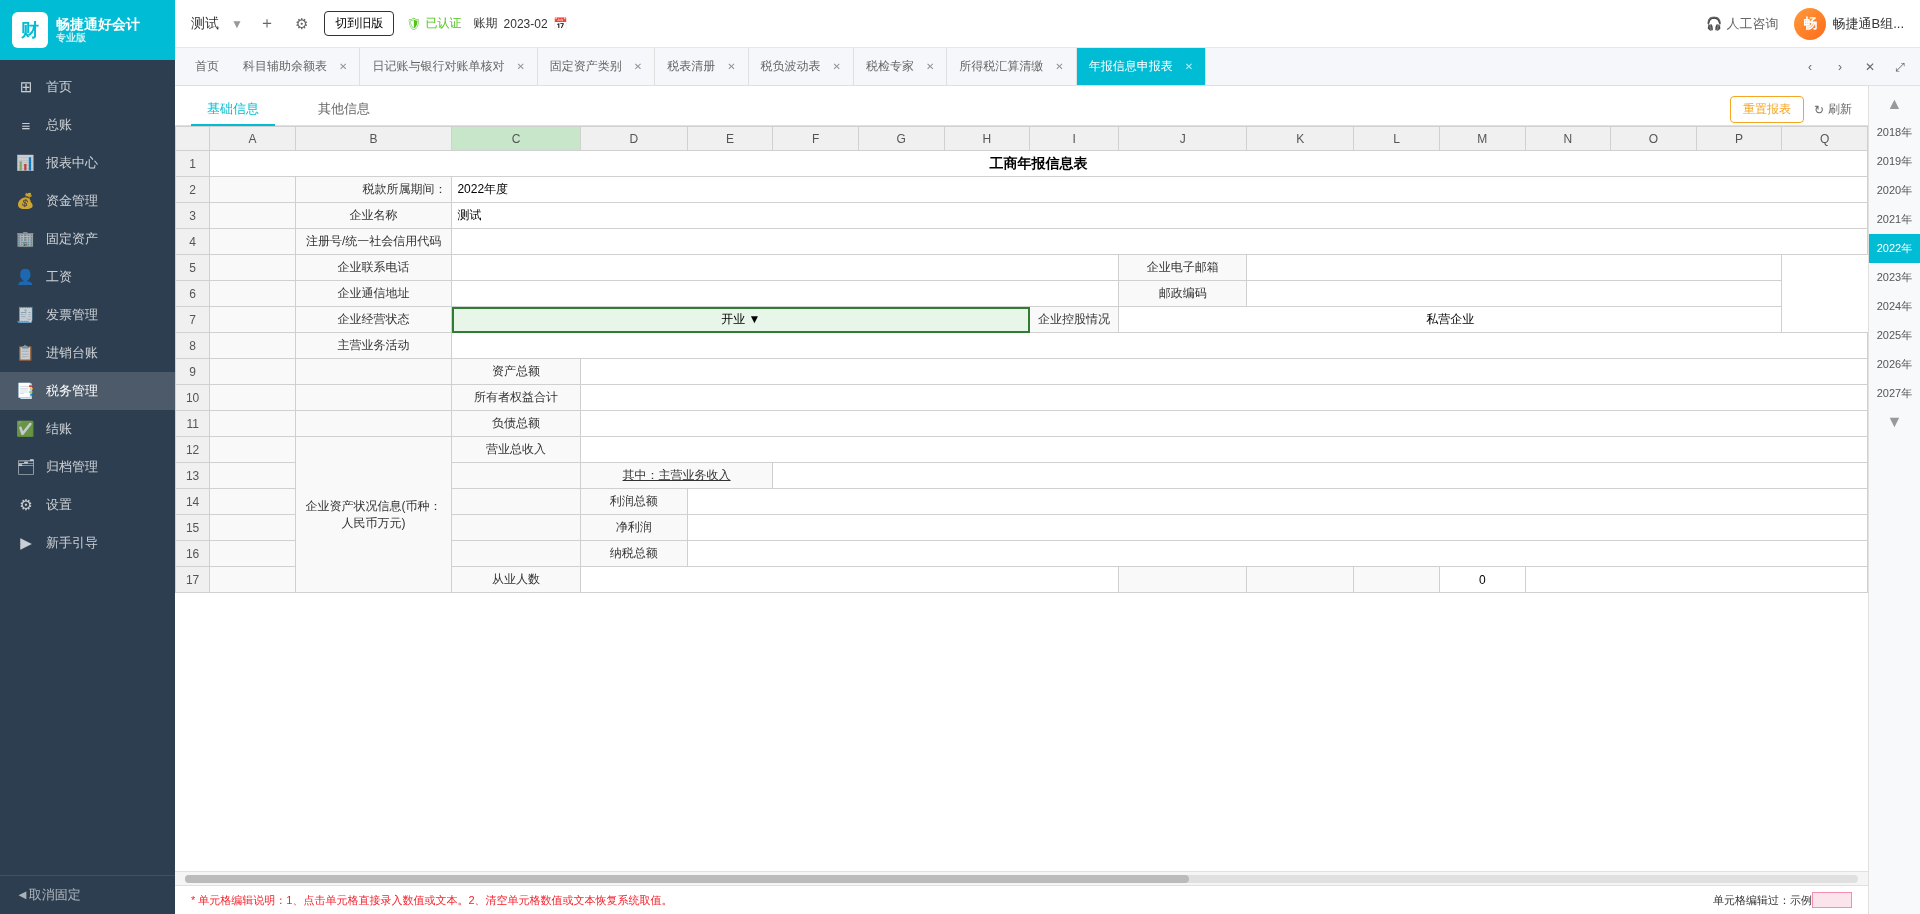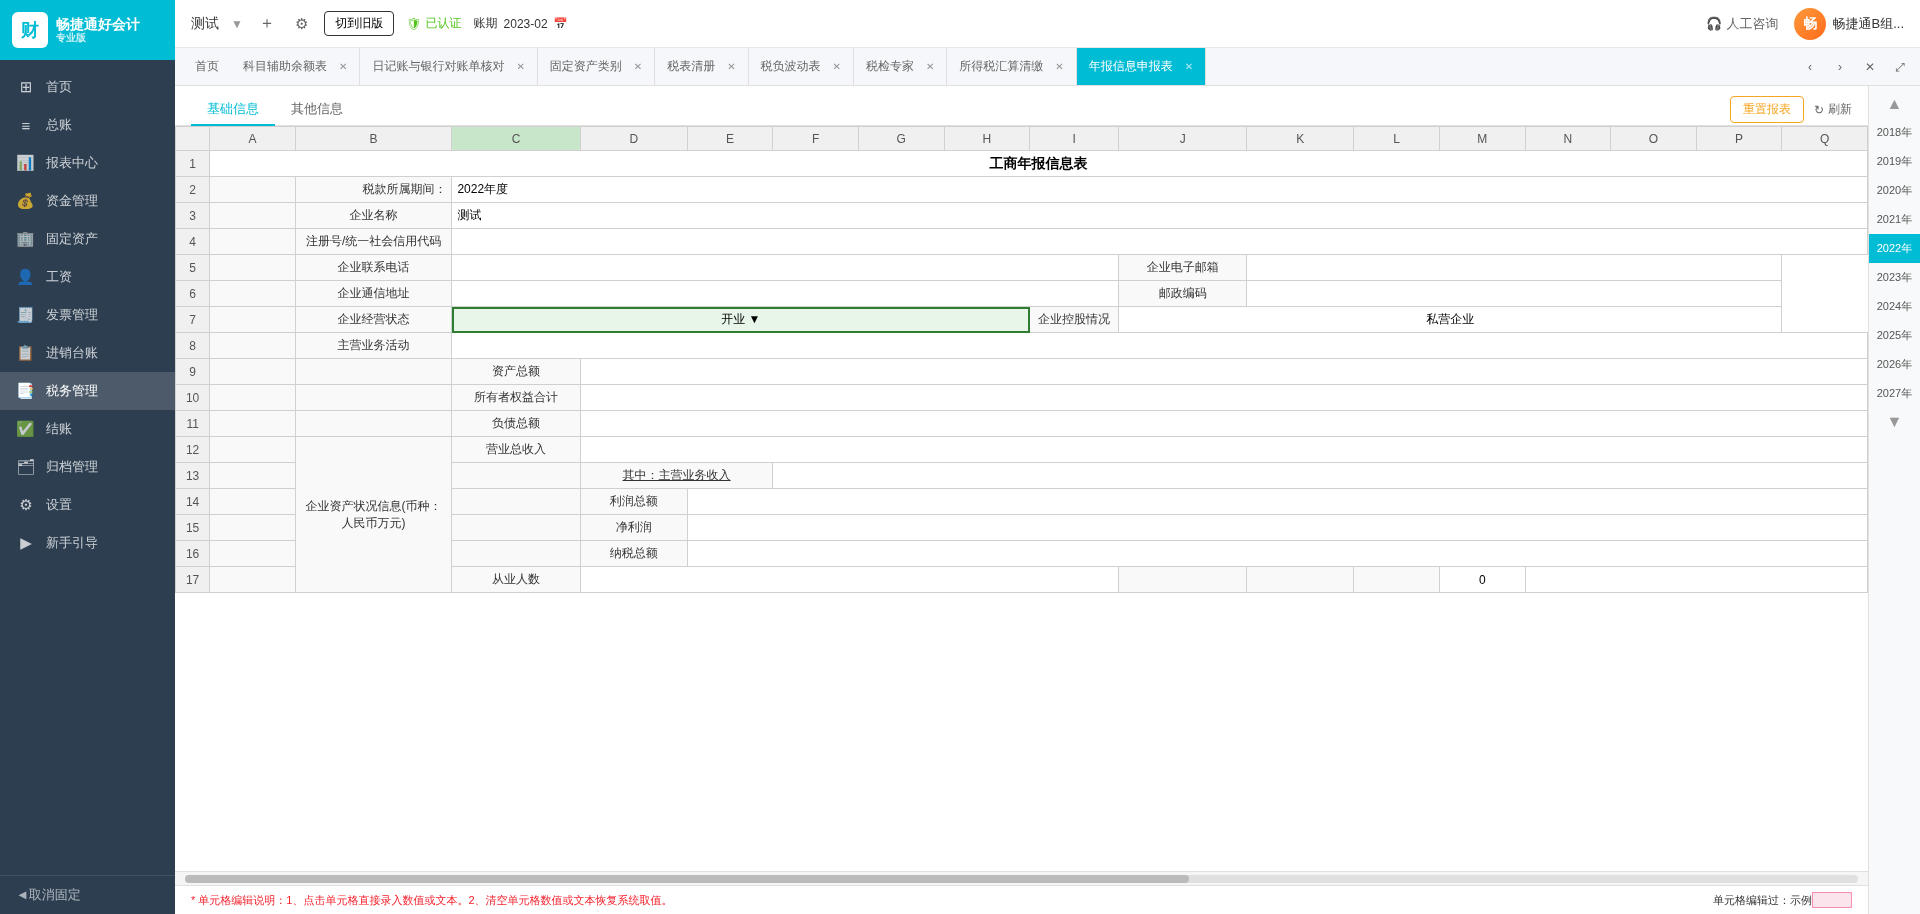--- a/index.html
+++ b/index.html
@@ -163,20 +163,21 @@
     }
 
     
     .subtabs {
       display: flex;
       align-items: center;
       padding: 8px 16px 0;
       border-bottom: 1px solid #e0e0e0;
       background: white;
       flex-shrink: 0;
+      gap: 27px;
     }
     .subtab {
       padding: 6px 16px;
       font-size: 13px;
       cursor: pointer;
       color: #666;
       border-bottom: 2px solid transparent;
       margin-bottom: -1px;
     }
     .subtab.active {

